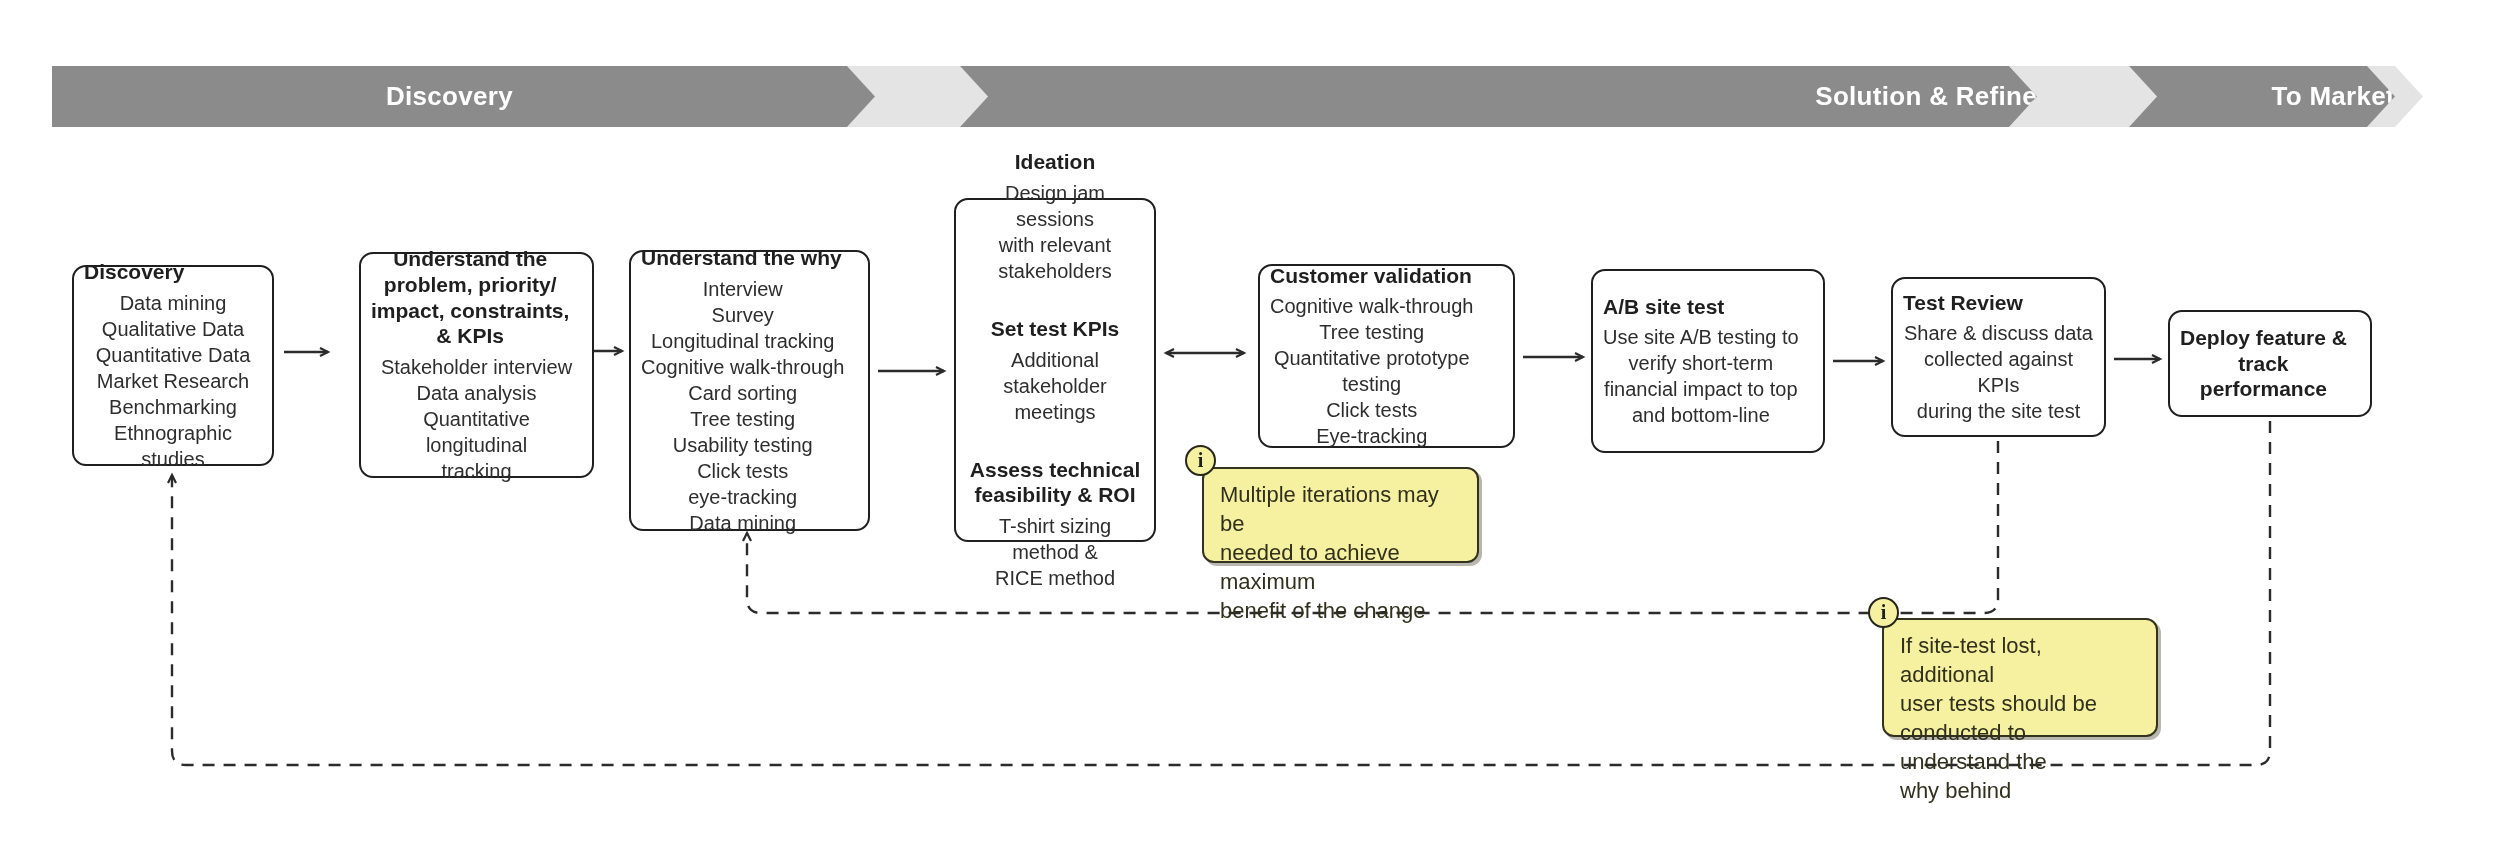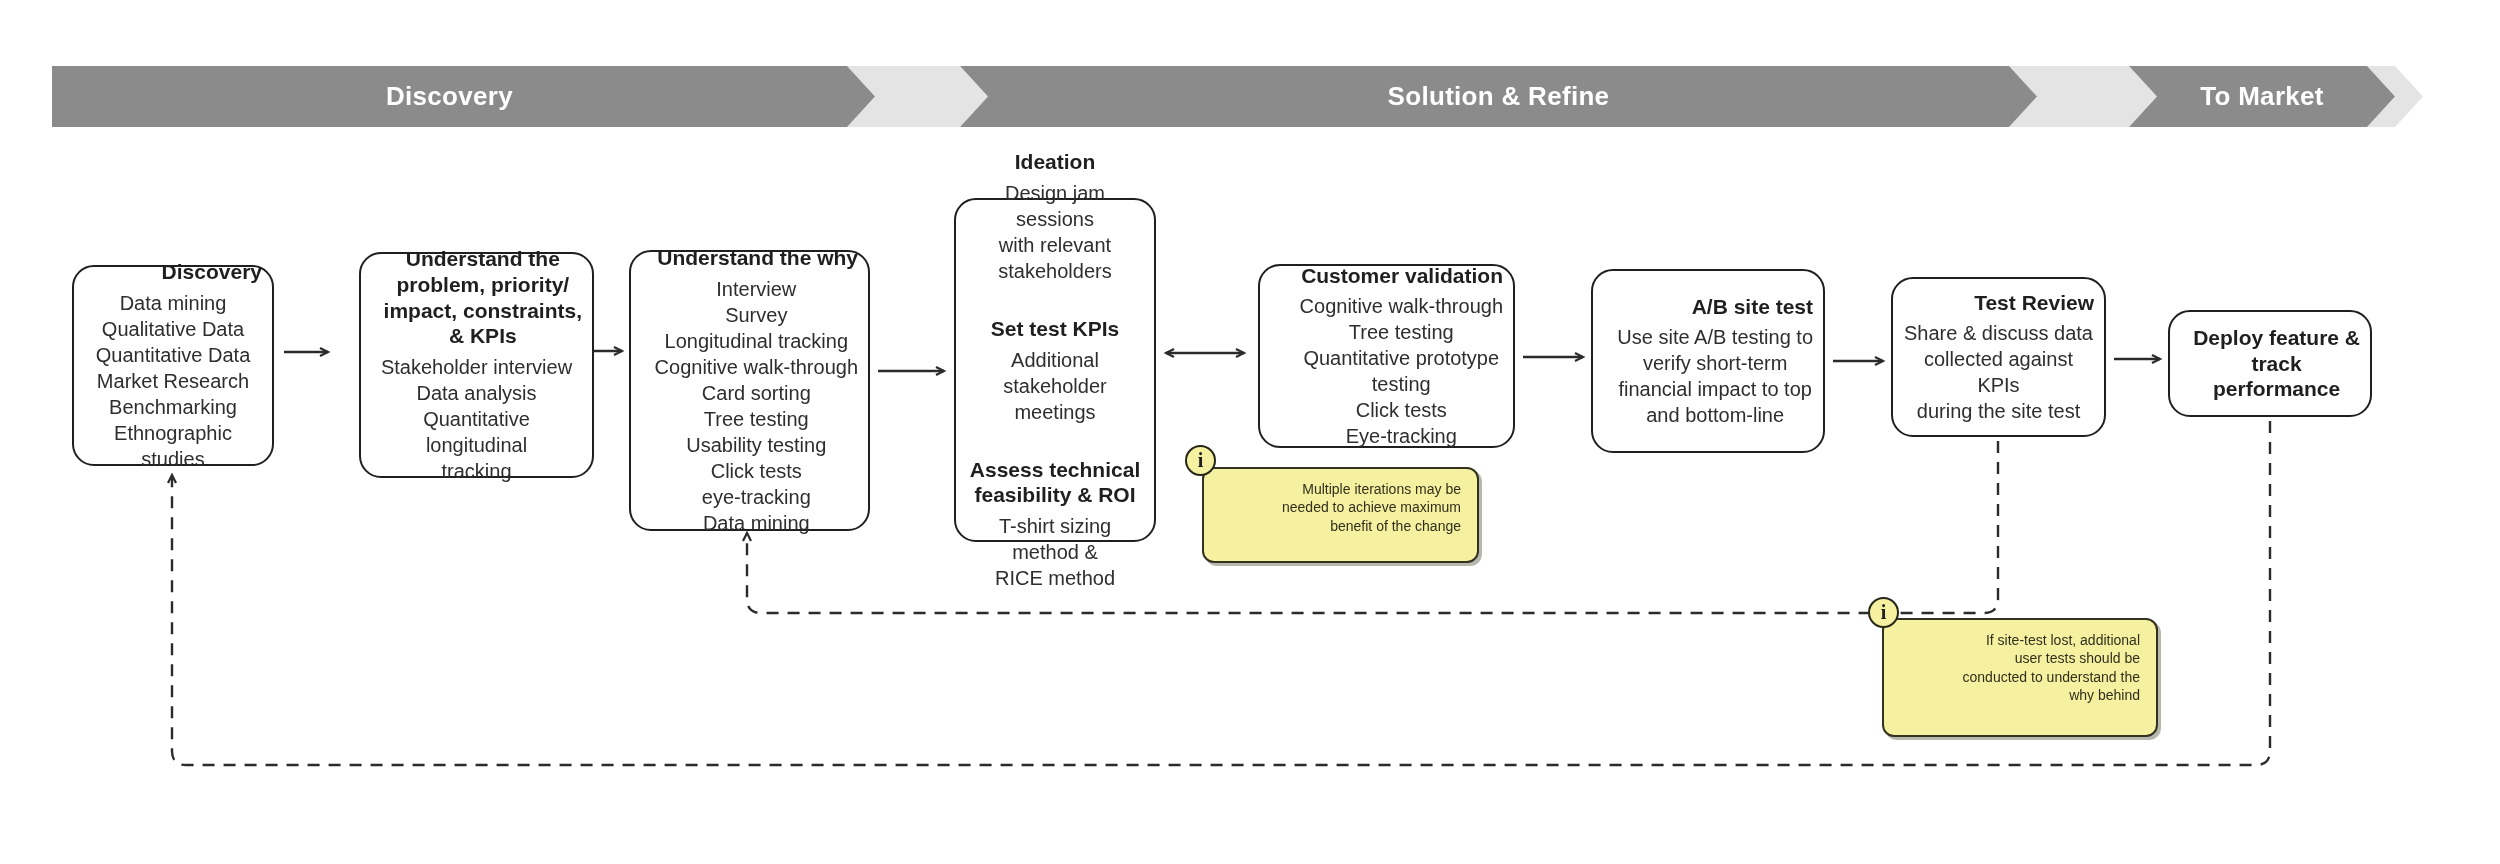--- a/index.html
+++ b/index.html
@@ -7,40 +7,40 @@
          font-family:"Liberation Sans", sans-serif; }
   .stage { position:absolute; inset:0; width:2500px; height:688px; }
 
   
   .chev { position:absolute; top:66px; height:61px; display:flex;
           align-items:center; justify-content:center; box-sizing:border-box; }
   .chev-dark  { background:#8b8b8b; z-index:2; }
   .chev-light { background:#e4e4e4; z-index:1; }
   .chev-label { color:#ffffff; font-weight:bold; font-size:26px; letter-spacing:0.3px; }
   .tip-only   { clip-path:polygon(0 0, calc(100% - 28px) 0, 100% 50%, calc(100% - 28px) 100%, 0 100%); }
-  .notch-tip  { clip-path:polygon(0 0, calc(100% - 28px) 0, 100% 50%, calc(100% - 28px) 100%, 0 100%, 28px 50%); }
+  .notch-tip  { clip-path:polygon(0 0, calc(100% - 28px) 0, 100% 50%, calc(100% - 28px) 100%, 0 100%, 28px 50%);justify-content:flex-end; }
 
   
   svg.flow { position:absolute; left:0; top:0; z-index:2; }
 
   
   .box { position:absolute; background:#ffffff; border:2.5px solid #1f1f1f;
-         border-radius:22px; box-sizing:border-box; z-index:3;
+         border-radius:14px; box-sizing:border-box; z-index:3;
          display:flex; flex-direction:column; justify-content:center;
-         align-items:flex-end; text-align:center; padding:8px 10px; }
+         align-items:flex-start; text-align:center; padding:8px 10px; }
   .box-title { font-weight:bold; font-size:21px; line-height:1.22; color:#1f1f1f; white-space:pre-line; }
   .box-body  { font-size:20px; line-height:1.3; color:#2e2e2e; margin-top:5px; white-space:pre-line; }
   .box-sec   { margin-top:32px; }
   .box-sec:first-child { margin-top:0; }
 
   
   .note { position:absolute; background:#f6f0a1; border:2px solid #32321f;
           border-radius:12px; box-sizing:border-box; z-index:5;
-          padding:11px 16px; font-size:14px; line-height:1.32;
-          color:#30301c; white-space:pre-line; text-align:right;
+          padding:11px 16px; font-size:22px; line-height:1.32;
+          color:#30301c; white-space:pre-line; text-align:left;
           box-shadow:3px 3px 0 rgba(50,50,30,0.35); }
   .info { position:absolute; width:31px; height:31px; border-radius:50%;
           background:#f6f0a1; border:2.5px solid #26261a; box-sizing:border-box;
           z-index:6; display:flex; align-items:center; justify-content:center;
           font-family:"Liberation Serif", serif; font-weight:bold;
           font-size:20px; color:#1f1f1f; }
 </style>
 </head>
 <body>
 

